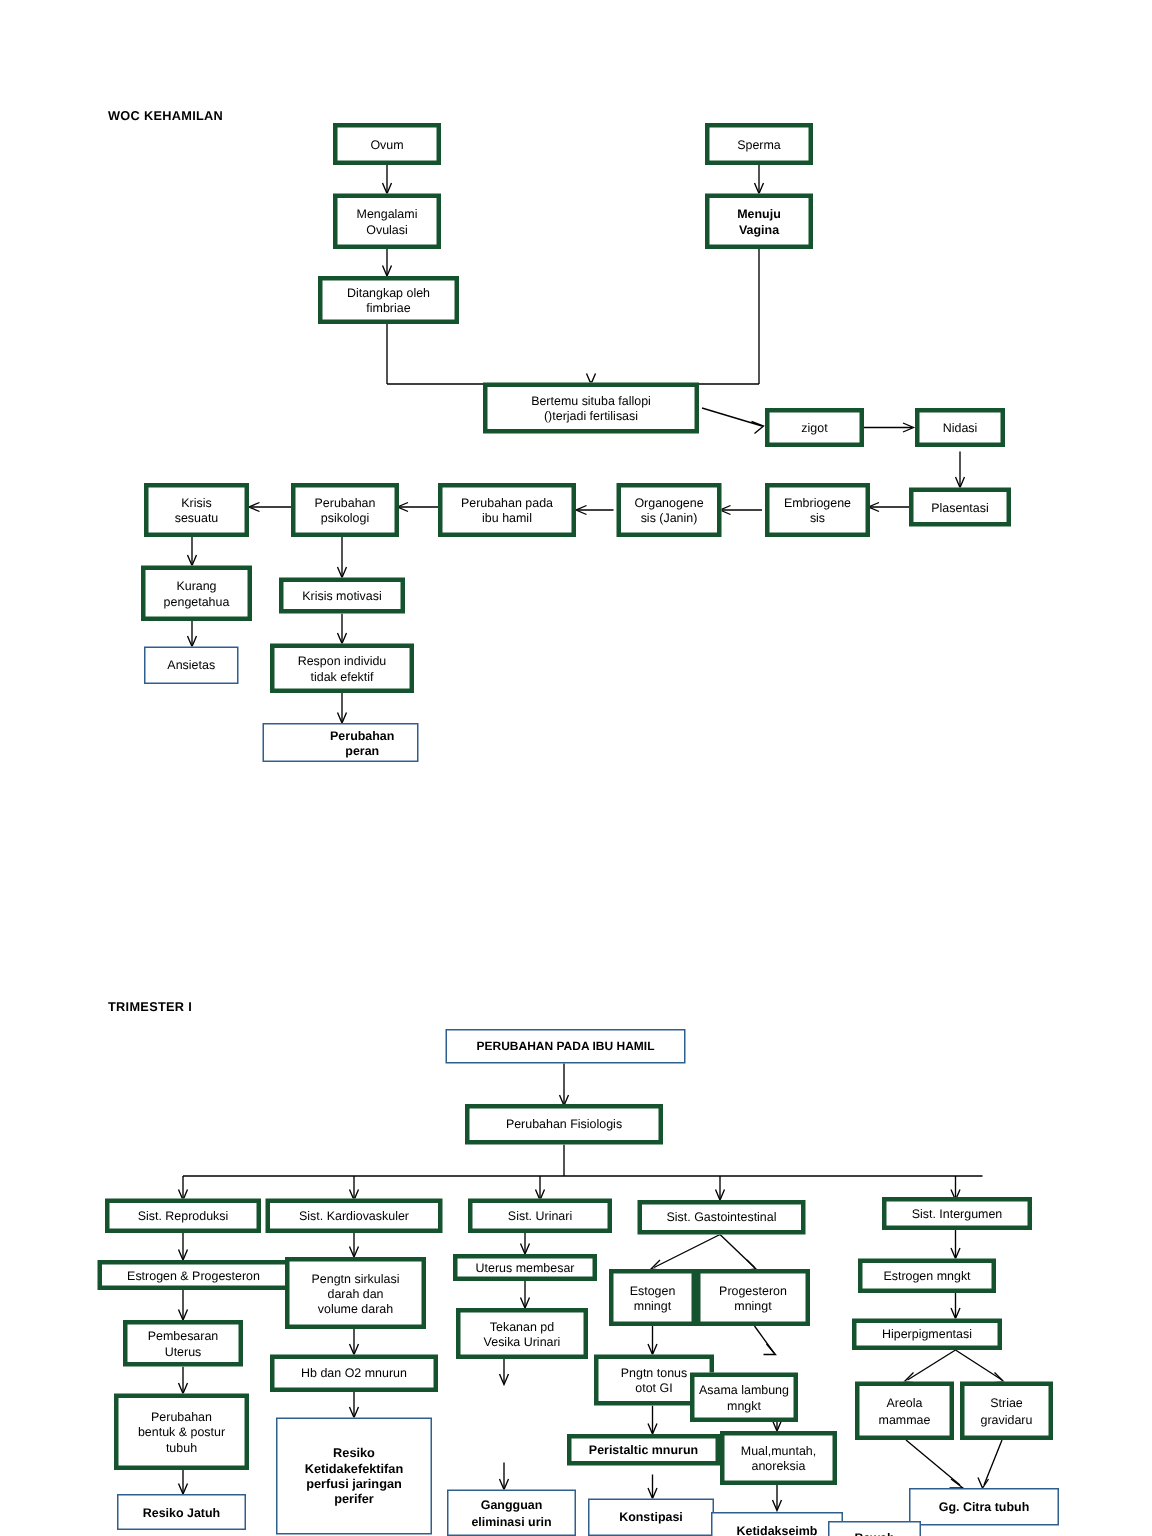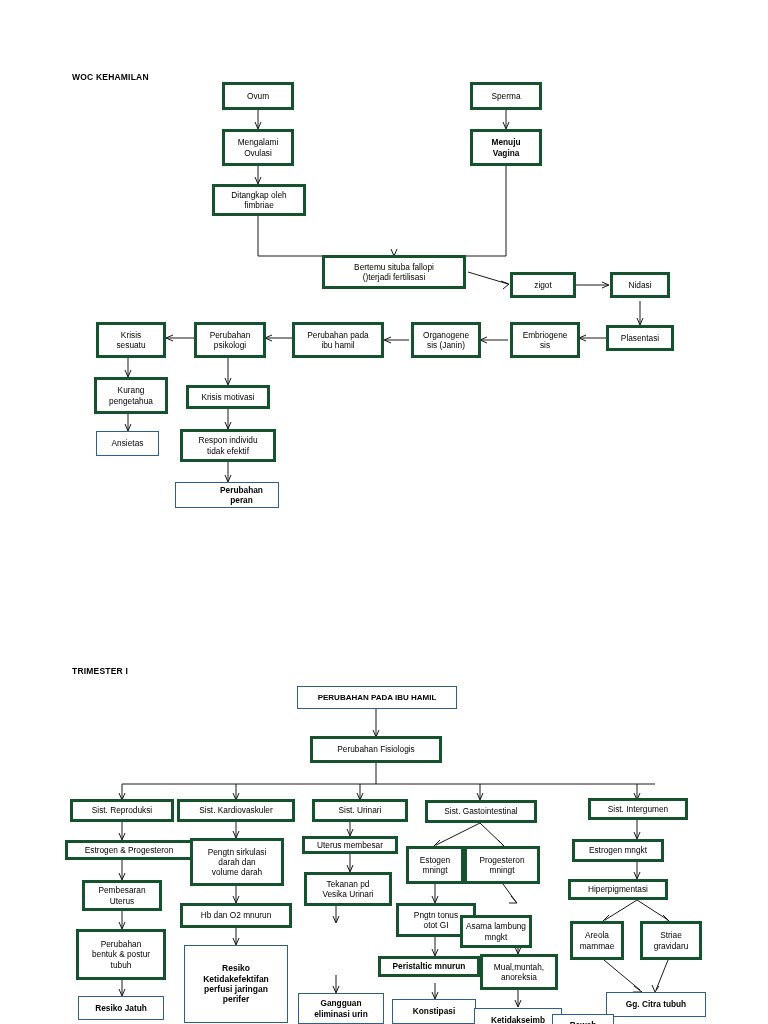--- a/index.html
+++ b/index.html
@@ -365,21 +365,21 @@
   <div class="node blue bold" style="left:474px; top:1008px; width:88px; height:24px;">
       <span>Ketidakseimb</span>
     </div>
 
   <div class="node" style="left:572px; top:839px; width:92px; height:23px;">
       <span>Estrogen mngkt</span>
     </div>
   <div class="node" style="left:568px; top:879px; width:100px; height:21px;justify-content:flex-end;">
       <span>Hiperpigmentasi</span>
     </div>
-  <div class="node" style="left:570px; top:921px; width:54px; height:39px;">
+  <div class="node" style="left:570px; top:921px; width:66px; height:39px;">
       <span style="white-space:pre-line">Areola
 mammae</span>
     </div>
   <div class="node" style="left:640px; top:921px; width:62px; height:39px;">
       <span style="white-space:pre-line">Striae
 gravidaru</span>
     </div>
   <div class="node blue bold" style="left:606px; top:992px; width:100px; height:25px;">
       <span>Gg. Citra tubuh</span>
     </div>

